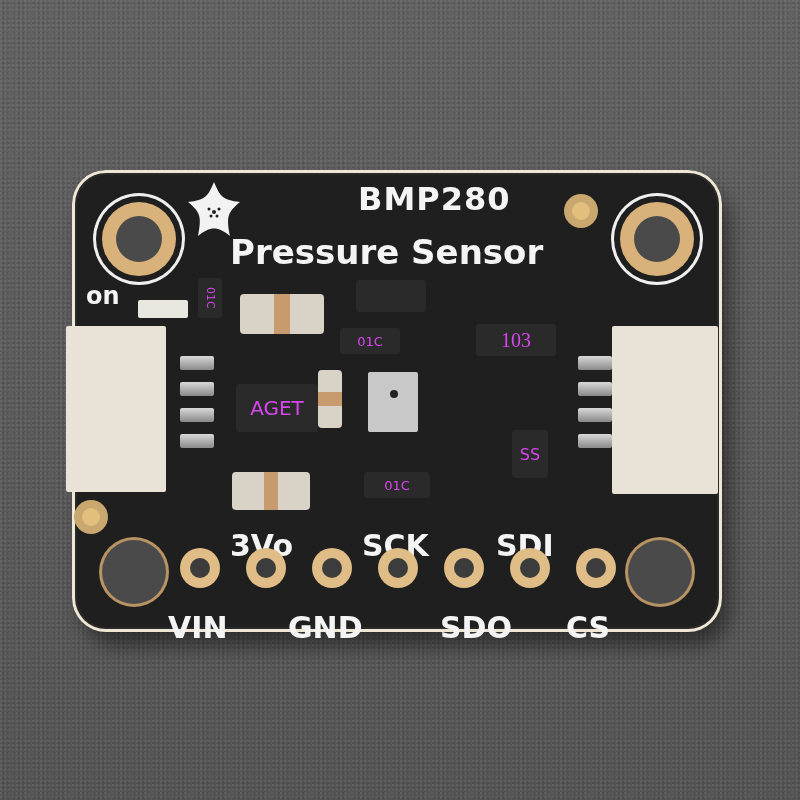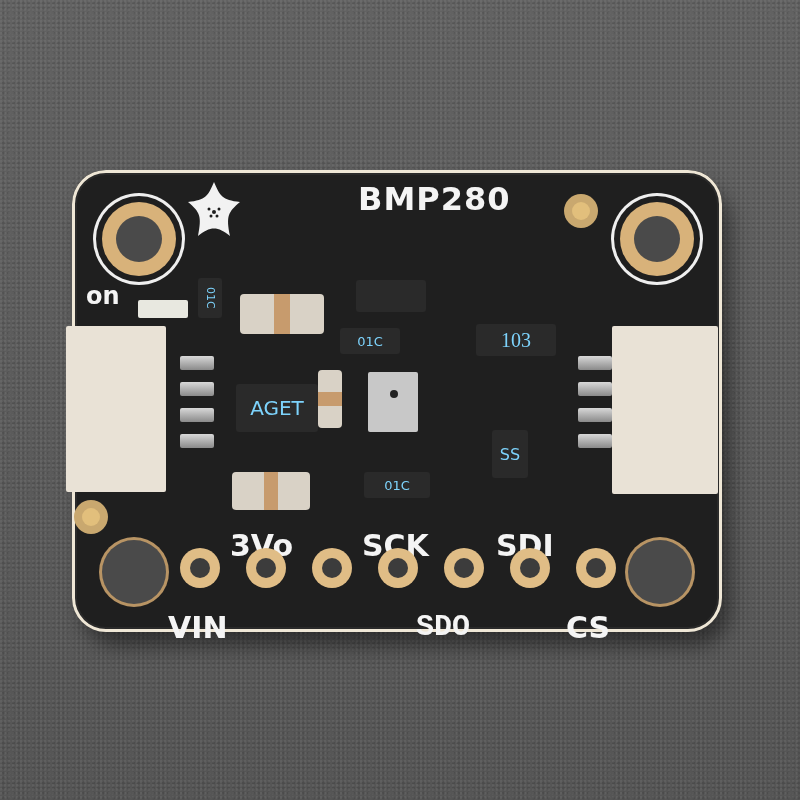--- a/index.html
+++ b/index.html
@@ -21,21 +21,21 @@
   .mhole::after{content:"";position:absolute;left:14px;top:14px;width:46px;height:46px;border-radius:50%;background:#4a4a4a;}
   .mhole.plain{background:#4a4a4a;box-shadow:0 0 0 3px #b89464;}
   .mhole.plain::after{display:none;}
   .fid{position:absolute;width:34px;height:34px;border-radius:50%;background:#c9a86f;}
   .fid::after{content:"";position:absolute;left:8px;top:8px;width:18px;height:18px;border-radius:50%;background:#e2bf7c;}
   .pin{position:absolute;width:40px;height:40px;border-radius:50%;background:#e0bd86;}
   .pin::after{content:"";position:absolute;left:10px;top:10px;width:20px;height:20px;border-radius:50%;background:#3c3c3c;}
   .plabel{font-size:30px;margin-top:20px;}
   .conn{position:absolute;background:#e9e2d6;border-radius:2px;}
   .lead{position:absolute;width:34px;height:14px;background:linear-gradient(#d8d8d8,#8a8a8a);border-radius:2px;}
-  .chip{position:absolute;background:#2a2a2a;border-radius:3px;color:#7dd3fc;font-size:16px;display:flex;align-items:center;justify-content:center;}
+  .chip{position:absolute;background:#2a2a2a;border-radius:3px;color:#d946ef;font-size:16px;display:flex;align-items:center;justify-content:center;}
   .pad{position:absolute;background:linear-gradient(#e4e4e4,#9a9a9a);border-radius:2px;}
   .cap{position:absolute;background:#d9d2c6;border-radius:4px;}
   .cap .band{position:absolute;top:0;bottom:0;background:#c79b6d;}
   .star{position:absolute;left:110px;top:8px;width:64px;height:64px;}
 </style>
 </head>
 <body>
 
 <div class="shadow"></div>
 <div class="board">
@@ -51,20 +51,21 @@
   <svg class="star" viewBox="0 0 64 64">
     <path d="M32 4 C38 18 40 22 58 24 C46 34 44 38 48 58 C36 48 28 48 16 58 C20 38 18 34 6 24 C24 22 26 18 32 4 Z" fill="#f2f2f2"></path>
     <circle cx="32" cy="34" r="2" fill="#1f1f1f"></circle>
       <circle cx="27" cy="31" r="1.5" fill="#1f1f1f"></circle>
       <circle cx="37" cy="31" r="1.5" fill="#1f1f1f"></circle>
       <circle cx="29" cy="38" r="1.5" fill="#1f1f1f"></circle>
       <circle cx="35" cy="38" r="1.5" fill="#1f1f1f"></circle>
   </svg>
 
   <div class="silk title">BMP280</div>
+  <div class="silk subtitle">Pressure Sensor</div>
   <div class="silk" style="left:14px;top:112px;font-size:24px;">on</div>
 
   <div class="pad" style="left:66px;top:130px;width:50px;height:18px;background:#e8e8e0;"></div>
 
   <div class="conn" style="left:-6px;top:156px;width:100px;height:166px;"></div>
   <div class="lead" style="left:108px;top:186px;"></div>
   <div class="lead" style="left:108px;top:212px;"></div>
   <div class="lead" style="left:108px;top:238px;"></div>
   <div class="lead" style="left:108px;top:264px;"></div>
 
@@ -80,34 +81,35 @@
     </div>
   <div class="chip" style="left:284px;top:110px;width:70px;height:32px;"></div>
   <div class="chip" style="left:268px;top:158px;width:60px;height:26px;font-size:13px;">01C</div>
   <div class="chip" style="left:164px;top:214px;width:82px;height:48px;font-size:20px;">AGET</div>
   <div class="cap" style="left:246px;top:200px;width:24px;height:58px;">
       <div class="band" style="left:0;right:0;top:22px;bottom:22px;width:auto;"></div>
     </div>
   <div class="pad" style="left:296px;top:202px;width:50px;height:60px;background:#c8c8c8;"></div>
   <div style="position:absolute;left:318px;top:220px;width:8px;height:8px;border-radius:50%;background:#222;"></div>
   <div class="chip" style="left:404px;top:154px;width:80px;height:32px;font-size:20px;font-family:Liberation Serif, serif;">103</div>
-  <div class="chip" style="left:420px;top:260px;width:36px;height:48px;font-size:16px;">SS</div>
+  <div class="chip" style="left:440px;top:260px;width:36px;height:48px;font-size:16px;">SS</div>
   <div class="cap" style="left:160px;top:302px;width:78px;height:38px;">
       <div class="band" style="left:32px;width:14px;"></div>
     </div>
   <div class="chip" style="left:292px;top:302px;width:66px;height:26px;font-size:13px;">01C</div>
 
   <div class="silk plabel" style="left:158px;top:338px;">3Vo</div>
   <div class="silk plabel" style="left:290px;top:338px;">SCK</div>
   <div class="silk plabel" style="left:424px;top:338px;">SDI</div>
 
   <div class="pin" style="left:108px;top:378px;"></div>
   <div class="pin" style="left:174px;top:378px;"></div>
   <div class="pin" style="left:240px;top:378px;"></div>
   <div class="pin" style="left:306px;top:378px;"></div>
   <div class="pin" style="left:372px;top:378px;"></div>
   <div class="pin" style="left:438px;top:378px;"></div>
   <div class="pin" style="left:504px;top:378px;"></div>
 
   <div class="silk plabel" style="left:96px;top:420px;">VIN</div>
-  <div class="silk plabel" style="left:344px;top:420px;font-family:Liberation Mono, monospace;">SDO</div>
+  <div class="silk plabel" style="left:216px;top:420px;">GND</div>
+  <div class="silk plabel" style="left:368px;top:420px;">SDO</div>
   <div class="silk plabel" style="left:494px;top:420px;">CS</div>
 </div>
 
 </body></html>

